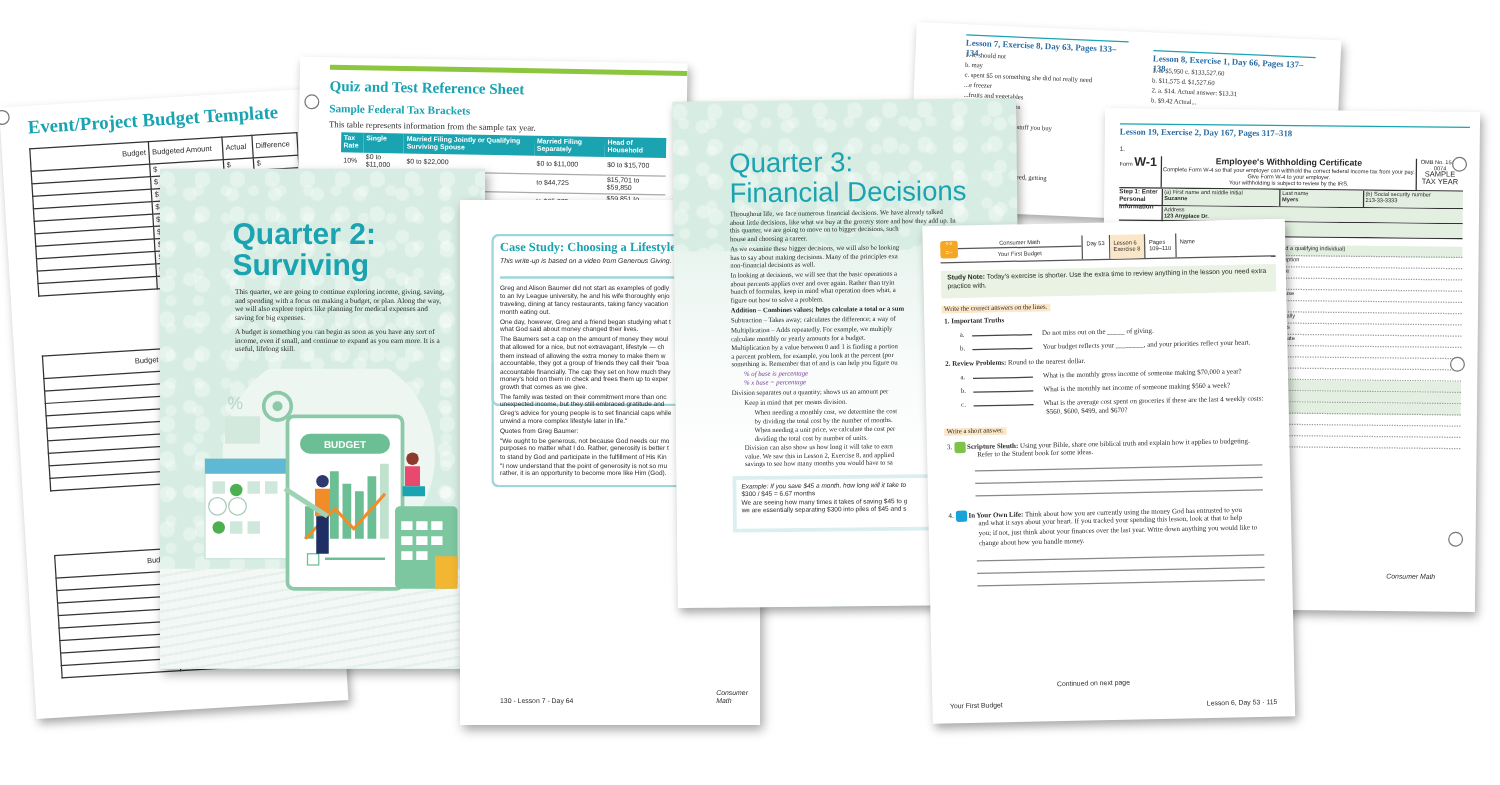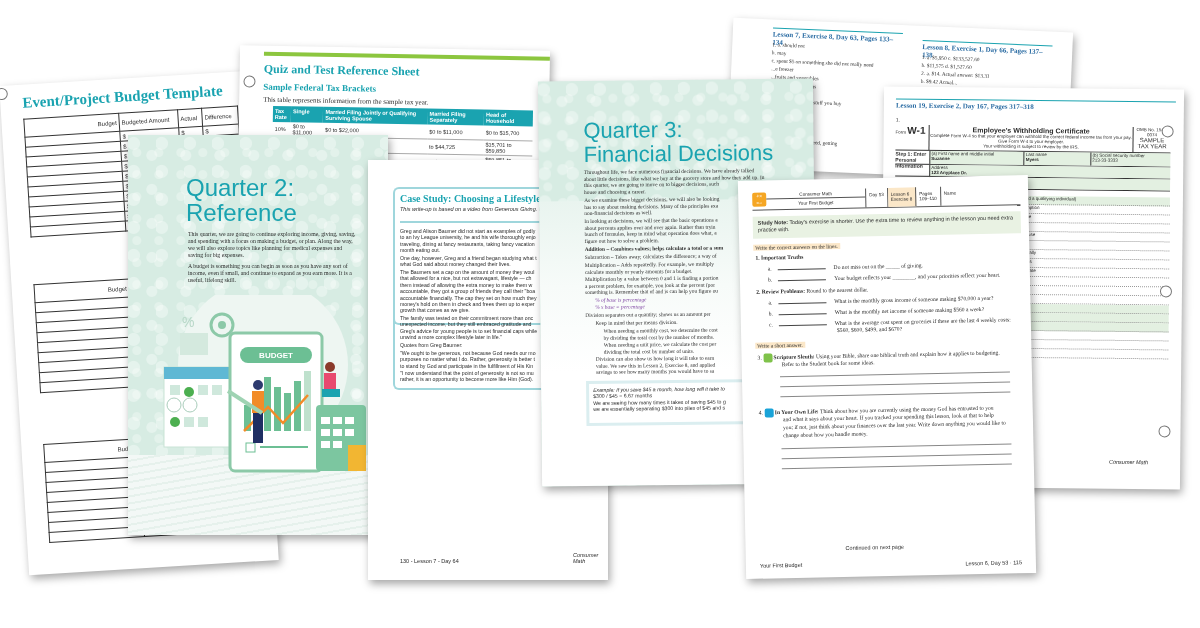--- a/index.html
+++ b/index.html
@@ -25,21 +25,21 @@
   #p-quiz { left: 238px; top: 48px; width: 310px; height: 240px; transform: rotate(1deg); }
   #p-quiz .bar { position: absolute; left: 24px; right: 0; top: 6px; height: 4px; background: #8cc63f; }
   #p-quiz h2 { position: absolute; left: 24px; top: 16px; font-size: 12px; color: #1aa3b0; }
   #p-quiz h3 { position: absolute; left: 24px; top: 36px; font-size: 9px; color: #1aa3b0; }
   #p-quiz .desc { position: absolute; left: 24px; top: 50px; font-size: 7px; }
   .ttable { position: absolute; left: 34px; top: 60px; width: 260px; border-collapse: collapse; font-family: "Liberation Sans", sans-serif; font-size: 5.5px; }
   .ttable th { background: #1aa3b0; color: #fff; text-align: left; padding: 2px; vertical-align: top; }
   .ttable td { border-bottom: 1px solid #aaa; padding: 1px 2px; }
   
   #p-q2 { left: 128px; top: 135px; width: 260px; height: 400px; }
-  #p-q2 h1 { position: absolute; left: 58px; top: 40px; font-family: "Liberation Sans", sans-serif; font-size: 24px; line-height: 25px; color: #1aa3b0; font-weight: normal; }
+  #p-q2 h1 { position: absolute; left: 58px; top: 40px; font-family: "Liberation Sans", sans-serif; font-size: 24px; line-height: 25px; color: #1aa3b0; font-weight: bold; }
   #p-q2 p { position: absolute; left: 60px; width: 170px; font-size: 5.8px; line-height: 7px; }
   .illus { position: absolute; left: 30px; top: 160px; width: 210px; height: 180px; }
   .wavebottom { position: absolute; left: 0; right: 0; bottom: 0; height: 80px; background: repeating-linear-gradient(170deg, #f3f8f6 0 5px, #e6f1ec 5px 7px); }
   
   #p-case { left: 368px; top: 160px; width: 240px; height: 420px; }
   #p-case .box { position: absolute; left: 25px; top: 27px; width: 230px; height: 138px; border: 2px solid #9fd6dc; border-radius: 6px; border-right: none; }
   #p-case h2 { position: absolute; left: 32px; top: 33px; font-size: 10px; color: #1aa3b0; white-space: nowrap; }
   #p-case .sub { position: absolute; left: 32px; top: 46px; width: 200px; font-size: 5.5px; font-style: italic; font-family: "Liberation Sans", sans-serif; }
   #p-case .rule { position: absolute; left: 32px; top: 61px; width: 210px; height: 2px; background: #9fd6dc; }
   #p-case p { position: absolute; left: 32px; width: 205px; font-size: 5.2px; line-height: 6.4px; font-family: "Liberation Sans", sans-serif; white-space: nowrap; overflow: hidden; }
@@ -335,21 +335,21 @@
           <td></td>
           <td>to $231,250</td>
           <td>$182,101 to $231,250</td>
         </tr>
   </tbody>
     </table>
 </div>
 
 <div class="page pattern" id="p-q2">
   <h1>
-    <span>Quarter 2:</span><br><span>Reference</span>
+    <span>Quarter 2:</span><br><span>Surviving</span>
   </h1>
   <p style="top:96px;">This quarter, we are going to continue exploring income, giving, saving, and spending with a focus on making a budget, or plan. Along the way, we will also explore topics like planning for medical expenses and saving for big expenses.</p>
   <p style="top:128px;">A budget is something you can begin as soon as you have any sort of income, even if small, and continue to expand as you earn more. It is a useful, lifelong skill.</p>
   <div class="wavebottom"></div>
   <svg class="illus" viewBox="0 0 210 180">
     <circle cx="105" cy="70" r="85" fill="#eef6f2"></circle>
 
     <rect x="6" y="72" width="70" height="80" fill="#fff" stroke="#c9e3d6"></rect>
     <rect x="6" y="72" width="70" height="12" fill="#5fb8d4"></rect>
     <g fill="#cfe8dc">

